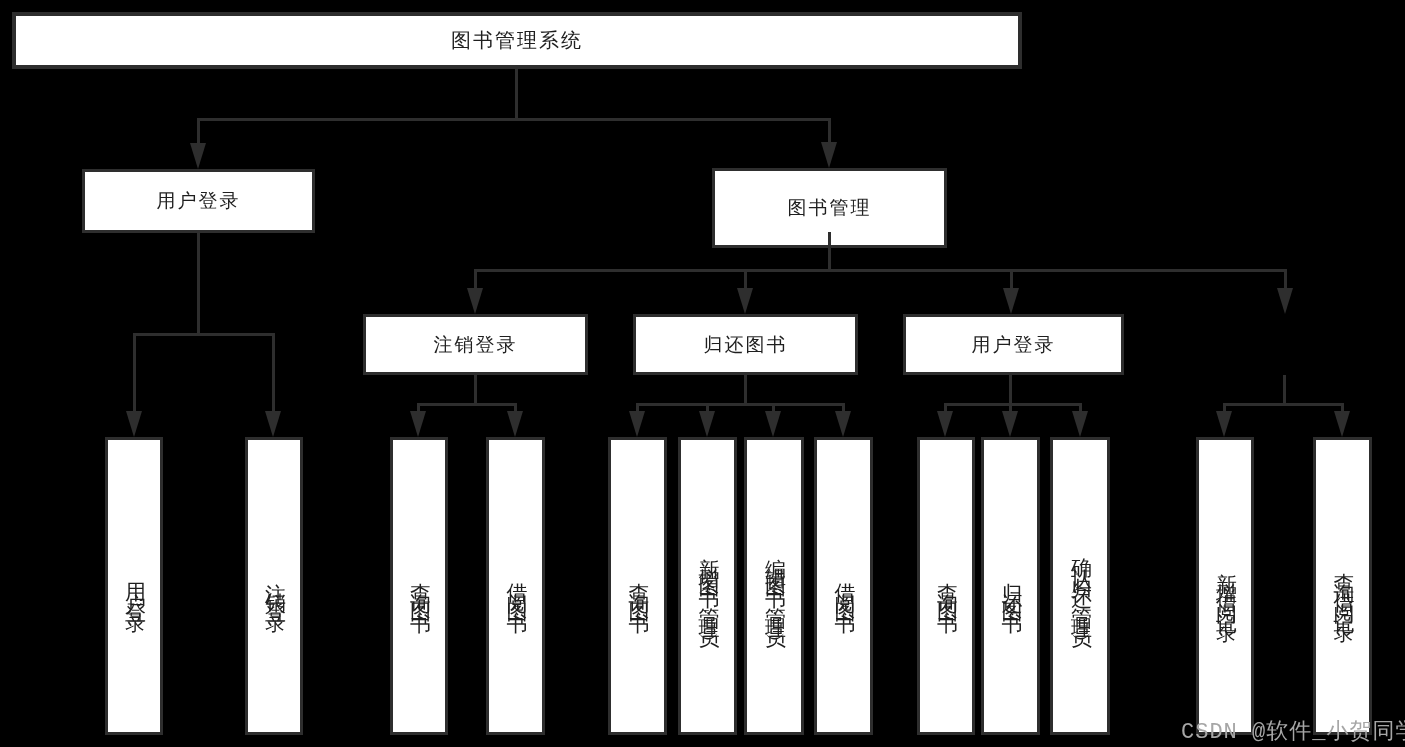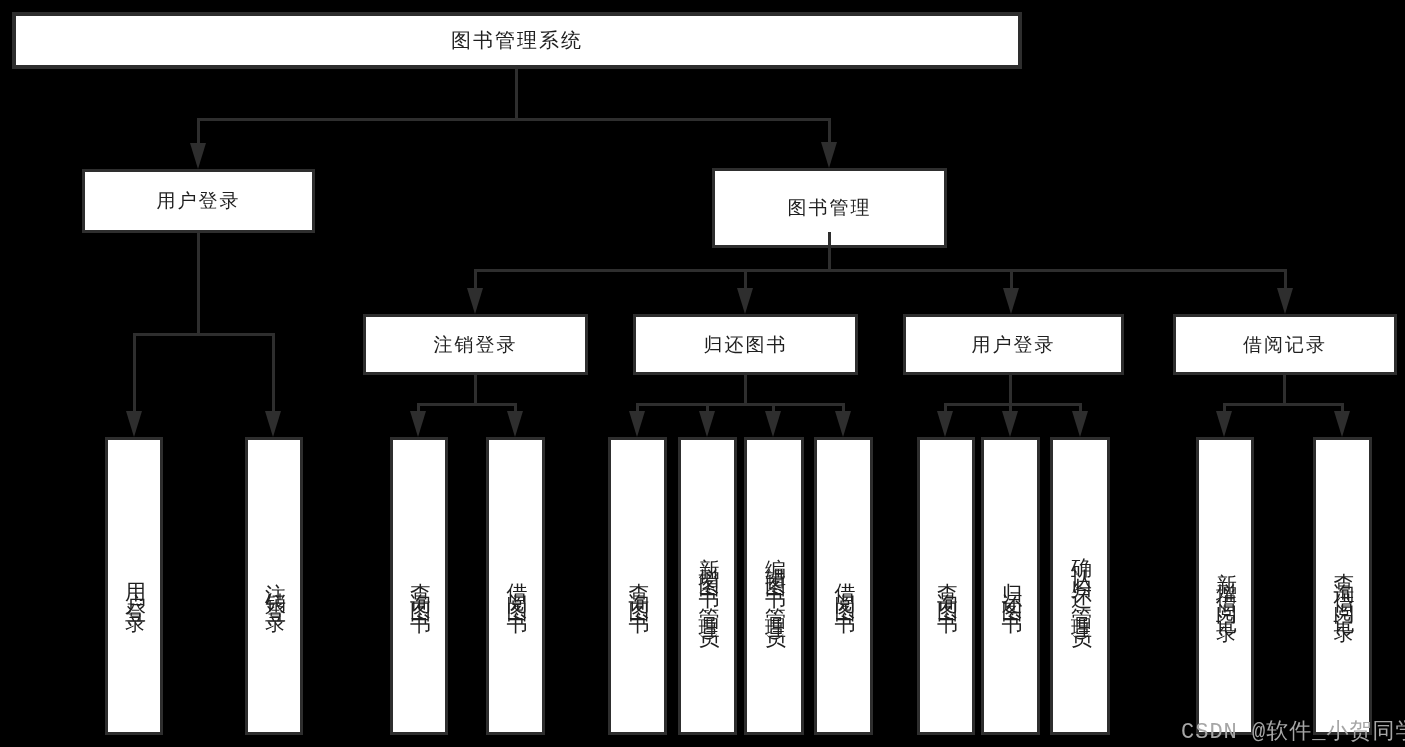--- a/index.html
+++ b/index.html
@@ -75,21 +75,20 @@
 <div id="canvas">
 
   <div class="box root" id="n-root">图书管理系统</div>
 
   <div class="box" id="n-login">用户登录</div>
   <div class="box" id="n-mgmt">图书管理</div>
 
   <div class="box" id="n-newbook">注销登录</div>
   <div class="box" id="n-borrow">归还图书</div>
   <div class="box" id="n-current">用户登录</div>
-  <div class="box" id="n-record">借阅记录</div>
 
   <div class="box vbox" id="l1">用户登录</div>
   <div class="box vbox" id="l2">注销登录</div>
   <div class="box vbox" id="l3">查询图书</div>
   <div class="box vbox" id="l4">借阅图书</div>
   <div class="box vbox" id="l5">查询图书</div>
   <div class="box vbox" id="l6">新增图书（管理员）</div>
   <div class="box vbox" id="l7">编辑图书（管理员）</div>
   <div class="box vbox" id="l8">借阅图书</div>
   <div class="box vbox" id="l9">查询图书</div>

